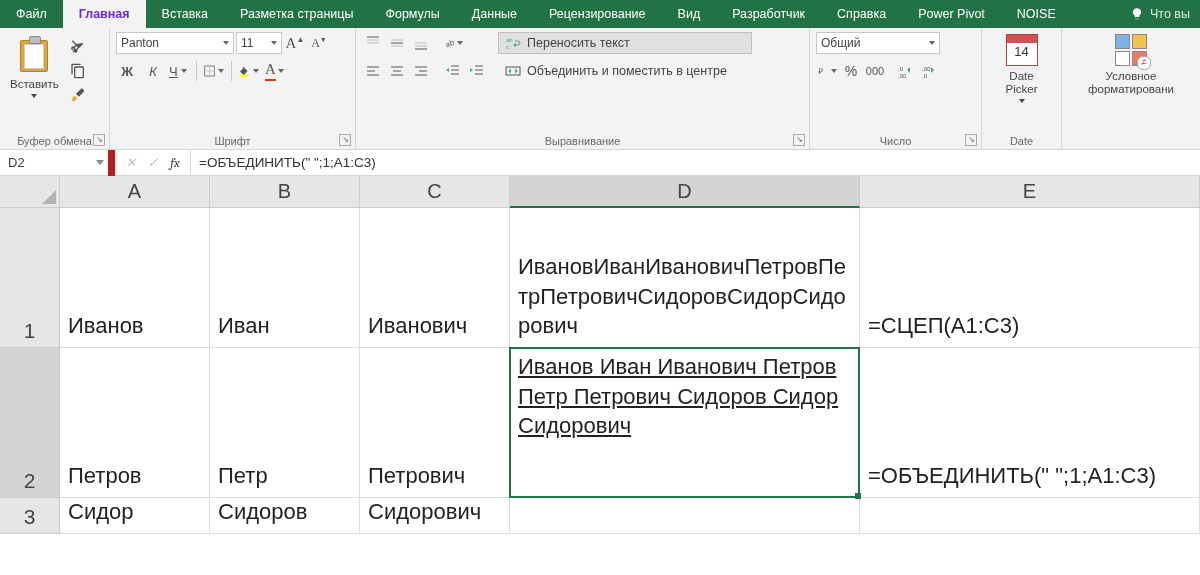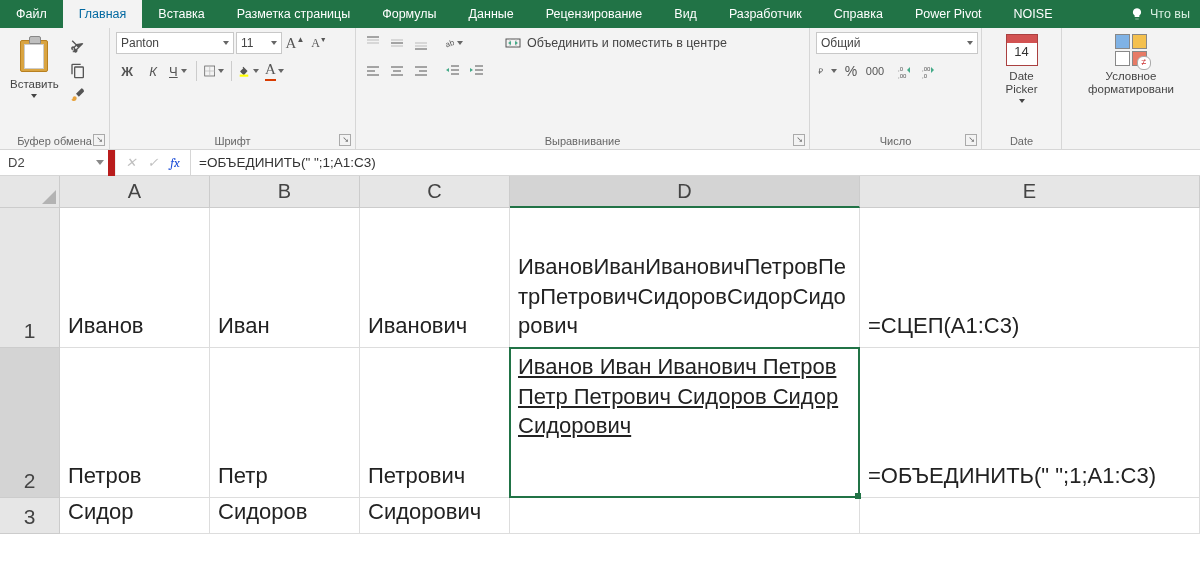--- a/index.html
+++ b/index.html
@@ -26,22 +26,22 @@
   .tabstrip .tab {
     padding: 0 16px;
     display: flex;
     align-items: center;
     font-size: 12.5px;
     white-space: nowrap;
     cursor: default;
   }
   .tabstrip .tab.active {
     background: #f3f3f3;
-    color: #0369a1;
-    font-weight: 400;
+    color: #6d28d9;
+    font-weight: 700;
   }
   .tabstrip .tell-me {
     display: flex;
     align-items: center;
     padding: 0 10px;
     color: #d7efe1;
     font-size: 12.5px;
     gap: 6px;
   }
   .tell-me svg { width:14px; height:14px; }
@@ -204,21 +204,21 @@
   }
   .fbar-icons {
     display:flex; align-items:center;
     padding:0 6px; gap:4px;
     border-right:1px solid #d6d6d6;
     border-left:1px solid #eee;
     height:100%;
     color:#bfbfbf;
   }
   .fbar-icons span { width:18px; text-align:center; font-style:italic; font-family:"Cambria", serif; }
-  .fbar-icons .fx { color:#1d4ed8; font-style:italic; }
+  .fbar-icons .fx { color:#404040; font-style:italic; }
   .fbar-input {
     flex:1;
     border:none;
     outline:none;
     height:100%;
     padding:0 8px;
     font-size:13.5px;
     font-family:inherit;
     color:#333;
   }
@@ -506,20 +506,29 @@
               <svg viewBox="0 0 16 16">
                 <line x1="6" y1="3" x2="14" y2="3" stroke="#555"></line>
                 <line x1="6" y1="7" x2="14" y2="7" stroke="#555"></line>
                 <line x1="6" y1="11" x2="14" y2="11" stroke="#555"></line>
                 <polygon points="1,5 1,9 4,7" fill="#4a8"></polygon>
               </svg>
             </span>
         </div>
       </div>
       <div class="col" style="gap:6px">
+        <span class="wide-btn" style="background:#e0e0e0;border-color:#bfbfbf">
+          <svg width="16" height="16" viewBox="0 0 16 16">
+              <text x="1" y="7" font-size="6" fill="#4a8">ab</text>
+              <text x="1" y="14" font-size="6" fill="#4a8">c</text>
+              <path d="M10 6h3a2 2 0 0 1 0 4h-2" fill="none" stroke="#4a8"></path>
+              <polygon points="11,8 11,12 8,10" fill="#4a8"></polygon>
+            </svg>
+          <span>Переносить текст</span>
+        </span>
         <span class="wide-btn split">
           <svg width="16" height="16" viewBox="0 0 16 16">
               <rect x="1" y="4" width="14" height="8" fill="none" stroke="#555"></rect>
               <line x1="5" y1="4" x2="5" y2="12" stroke="#bbb"></line>
               <line x1="11" y1="4" x2="11" y2="12" stroke="#bbb"></line>
               <polygon points="3,8 6,6 6,10" fill="#4a8"></polygon>
               <polygon points="13,8 10,6 10,10" fill="#4a8"></polygon>
             </svg>
           <span>Объединить и поместить в центре</span>
           <span class="dd-part">
@@ -529,21 +538,21 @@
       </div>
     </div>
     <div class="group-label">
       <span>Выравнивание</span>
       <span class="launcher">↘</span>
     </div>
   </div>
 
   <div class="group" style="width:172px">
     <div class="group-body col" style="gap:6px">
-      <span class="ctl" style="width:162px">
+      <span class="ctl" style="width:124px">
           <span>Общий</span>
           <span style="flex:1"></span>
           <span class="dd"></span>
         </span>
       <div class="row">
         <span class="mini split">
             <svg viewBox="0 0 16 16">
               <text x="2" y="12" font-size="11" fill="#555">₽</text>
             </svg>
             <span class="dd-part">

